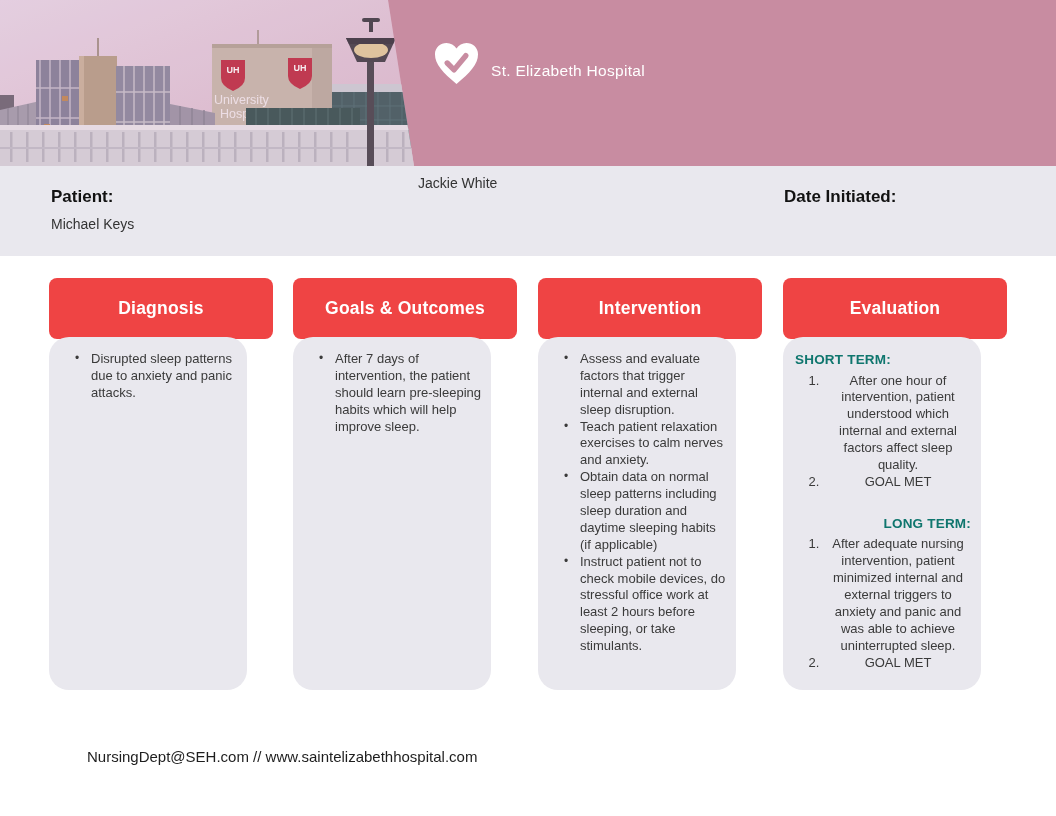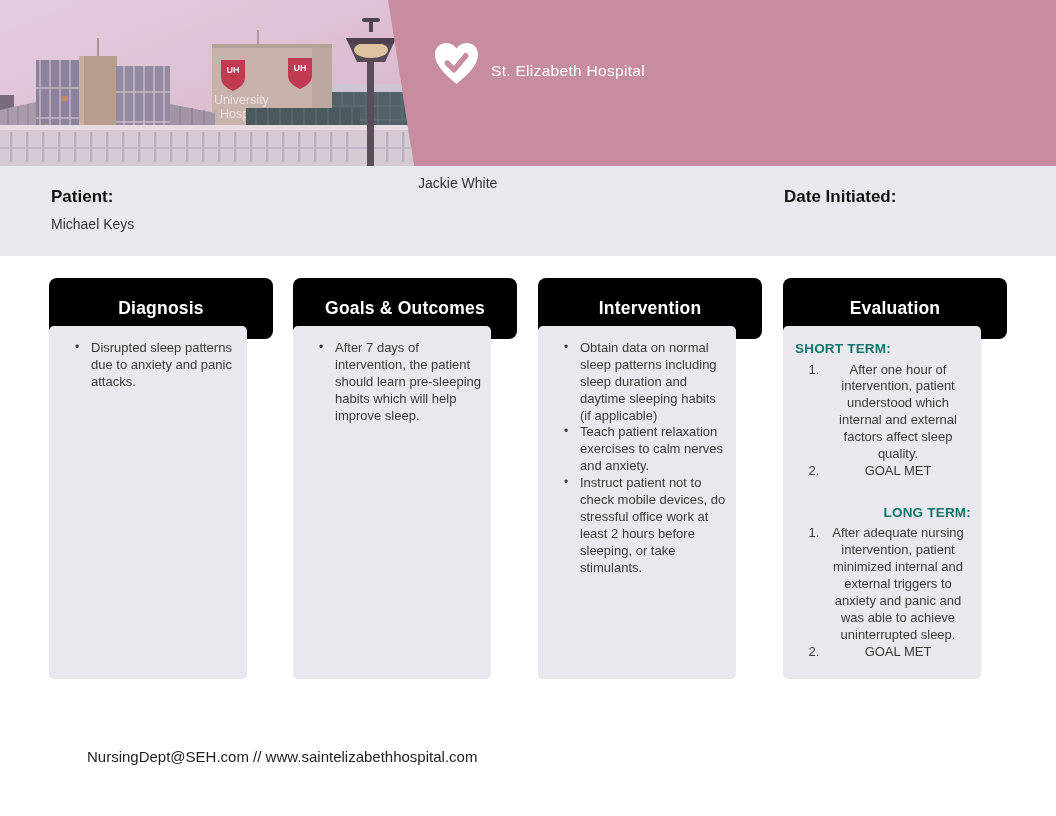--- a/index.html
+++ b/index.html
@@ -25,27 +25,27 @@
   .infobar { position:absolute; top:166px; left:0; width:1056px; height:90px; background:#e9e8ee; }
   .info-field { position:absolute; top:0; }
   .info-field .lbl { font-size:17px; font-weight:bold; color:#121212; padding-top:21px; }
   .info-field .val { font-size:14px; color:#333333; padding-top:9px; }
   .if-0 { left:51px; } .if-1 { left:418px; } .if-2 { left:784px; }
 
   
   .col { position:absolute; width:224px; }
   .col-0 { left:49px; } .col-1 { left:293px; } .col-2 { left:538px; } .col-3 { left:783px; }
   .col-header {
-    position:absolute; top:278px; width:224px; height:61px; background:#000000;
+    position:absolute; top:278px; width:224px; height:61px; background:#ef4444;
     border-radius:8px; display:flex; align-items:center; justify-content:center;
     color:#ffffff; font-weight:bold; font-size:17.5px; letter-spacing:.2px;
   }
   .col-body {
-    position:absolute; top:326px; width:198px; height:353px; background:#e9e8ee;
-    border-radius:5px; box-sizing:border-box; padding:14px 10px 10px 12px;
+    position:absolute; top:337px; width:198px; height:353px; background:#e9e8ee;
+    border-radius:20px; box-sizing:border-box; padding:14px 10px 10px 12px;
     font-size:13px; color:#3a3a3a; line-height:1.3;
   }
   ul.bullets { margin:0; padding:0 0 0 18px; list-style:none; }
   ul.bullets li { position:relative; padding-left:12px; }
   ul.bullets li::before { content:"•"; position:absolute; left:-4px; font-size:12px; }
   .sec-heading { font-weight:bold; font-size:13.5px; color:#0f766e; letter-spacing:.2px; }
   .numbered + .sec-heading { margin-top:24px;text-align:right; }
   ol.numbered { margin:4px 0 0 0; padding-left:28px;text-align:center; }
   ol.numbered li { padding-left:2px; }
 
@@ -240,22 +240,23 @@
       <div class="col-body">
           <ul class="bullets">
             <li>After 7 days of intervention, the patient should learn pre-sleeping habits which will help improve sleep.</li>
           </ul>
         </div>
     </div>
     <div class="col col-2">
       <div class="col-header">Intervention</div>
       <div class="col-body">
           <ul class="bullets">
+            <li>Assess and evaluate factors that trigger internal and external sleep disruption.</li>
+            <li>Teach patient relaxation exercises to calm nerves and anxiety.</li>
             <li>Obtain data on normal sleep patterns including sleep duration and daytime sleeping habits (if applicable)</li>
-            <li>Teach patient relaxation exercises to calm nerves and anxiety.</li>
             <li>Instruct patient not to check mobile devices, do stressful office work at least 2 hours before sleeping, or take stimulants.</li>
           </ul>
         </div>
     </div>
     <div class="col col-3">
       <div class="col-header">Evaluation</div>
       <div class="col-body">
           <div class="sec-heading">SHORT TERM:</div>
           <ol class="numbered">
             <li>After one hour of intervention, patient understood which internal and external factors affect sleep quality.</li>

